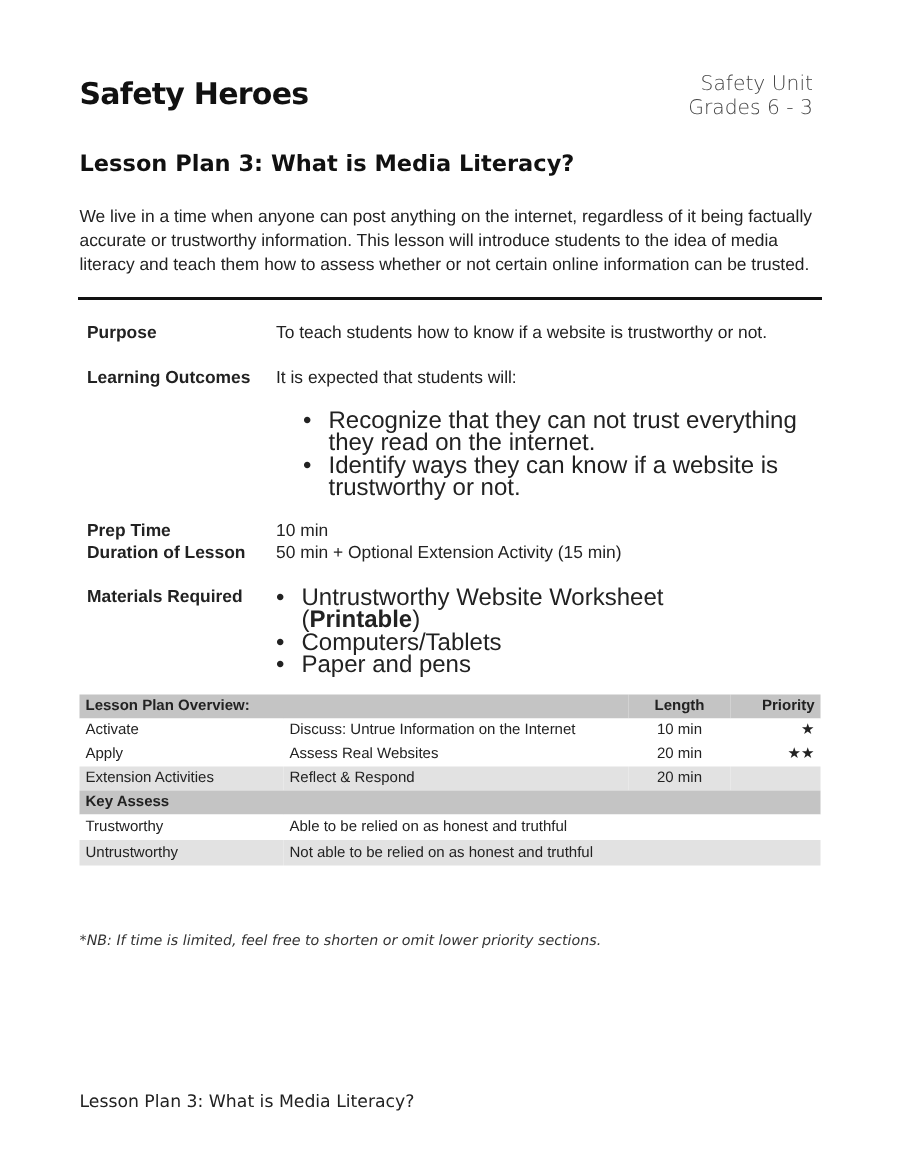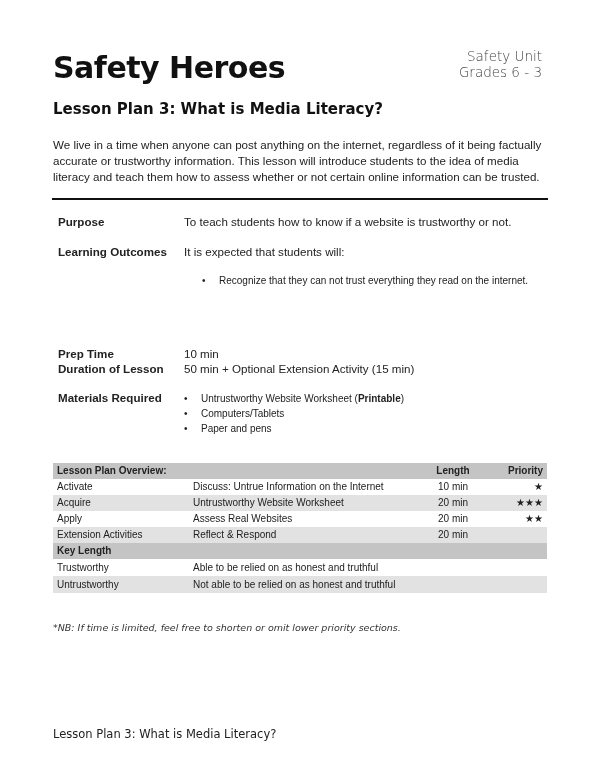--- a/index.html
+++ b/index.html
@@ -1,25 +1,25 @@
 <!DOCTYPE html>
 <html><head>
   <meta charset="utf-8">
   <style>
     html, body { margin:0; padding:0; background:#ffffff; }
     body { width:600px; height:777px; position:relative; overflow:hidden; color:#1a1a1a; }
-    .brand { position:absolute; left:53px; top:50px; font-family:"DejaVu Sans", sans-serif; font-weight:bold; font-size:30px; letter-spacing:-0.5px; color:#111; }
+    .brand { position:absolute; left:53px; top:50px; font-family:"DejaVu Sans", sans-serif; font-weight:bold; font-size:20px; letter-spacing:-0.5px; color:#111; }
     .unit { position:absolute; right:58px; top:48px; text-align:right; font-family:"DejaVu Sans", sans-serif; font-size:13.5px; line-height:16px; color:#444; font-weight:300; }
     .lesson-title { position:absolute; left:53px; top:100px; font-family:"DejaVu Sans", sans-serif; font-weight:bold; font-size:15px; color:#111; }
     .intro { position:absolute; left:53px; top:137px; width:500px; font-family:"Liberation Sans", sans-serif; font-size:11.6px; line-height:16px; color:#222; }
     .rule { position:absolute; left:52px; top:198px; width:496px; height:2px; background:#111; }
     .info { position:absolute; left:58px; font-family:"Liberation Sans", sans-serif; font-size:11.6px; color:#222; }
     .info .lbl { position:absolute; left:0; font-weight:bold; white-space:nowrap; }
     .info .val { position:absolute; left:126px; white-space:nowrap; }
-    ul.b { list-style:none; margin:0; padding:0; position:absolute; font-family:"Liberation Sans", sans-serif; font-size:10px; line-height:15px; color:#222; }
+    ul.b { list-style:none; margin:0; padding:0; position:absolute; font-family:"Liberation Sans", sans-serif; font-size:16px; line-height:15px; color:#222; }
     ul.b li { position:relative; padding-left:17px; }
     ul.b li::before { content:"•"; position:absolute; left:0; top:0; }
     table.ov { position:absolute; left:53px; top:463px; width:494px; border-collapse:collapse; font-family:"Liberation Sans", sans-serif; font-size:10px; color:#222; }
     table.ov td { padding:0 4px; height:16px; line-height:16px; white-space:nowrap; }
     tr.hdr td { background:#c4c4c4; font-weight:bold; height:15px; }
     tr.w td { background:#ffffff; }
     tr.g td { background:#e2e2e2; }
     tr.kt td { height:17px; }
     td.c1 { width:128px; }
     td.c3 { width:60px; text-align:center; }
@@ -44,20 +44,21 @@
   <span class="lbl">Purpose</span>
   <span class="val">To teach students how to know if a website is trustworthy or not.</span>
 </div>
 
 <div class="info" style="top:245px;">
   <span class="lbl">Learning Outcomes</span>
   <span class="val">It is expected that students will:</span>
 </div>
 <ul class="b" style="left:202px; top:273px; width:330px;">
   <li>Recognize that they can not trust everything they read on the internet.</li>
+  <li>Identify ways they can know if a website is trustworthy or not.</li>
 </ul>
 
 <div class="info" style="top:347px;">
   <span class="lbl">Prep Time</span>
   <span class="val">10 min</span>
 </div>
 <div class="info" style="top:362px;">
   <span class="lbl">Duration of Lesson</span>
   <span class="val">50 min + Optional Extension Activity (15 min)</span>
 </div>
@@ -77,40 +78,34 @@
     <td colspan="2">Lesson Plan Overview:</td>
     <td class="c3">Length</td>
     <td class="c4">Priority</td>
   </tr>
   <tr class="w">
     <td class="c1">Activate</td>
     <td>Discuss: Untrue Information on the Internet</td>
     <td class="c3">10 min</td>
     <td class="c4">★</td>
   </tr>
-  <tr class="g">
-    <td class="c1">Acquire</td>
-    <td>Untrustworthy Website Worksheet</td>
-    <td class="c3">20 min</td>
-    <td class="c4">★★★</td>
-  </tr>
   <tr class="w">
     <td class="c1">Apply</td>
     <td>Assess Real Websites</td>
     <td class="c3">20 min</td>
     <td class="c4">★★</td>
   </tr>
   <tr class="g">
     <td class="c1">Extension Activities</td>
     <td>Reflect &amp; Respond</td>
     <td class="c3">20 min</td>
     <td class="c4"></td>
   </tr>
   <tr class="hdr">
-    <td colspan="4">Key Length</td>
+    <td colspan="4">Key Assess</td>
   </tr>
   <tr class="w kt">
     <td class="c1">Trustworthy</td>
     <td colspan="3">Able to be relied on as honest and truthful</td>
   </tr>
   <tr class="g kt">
     <td class="c1">Untrustworthy</td>
     <td colspan="3">Not able to be relied on as honest and truthful</td>
   </tr>
 </tbody>

